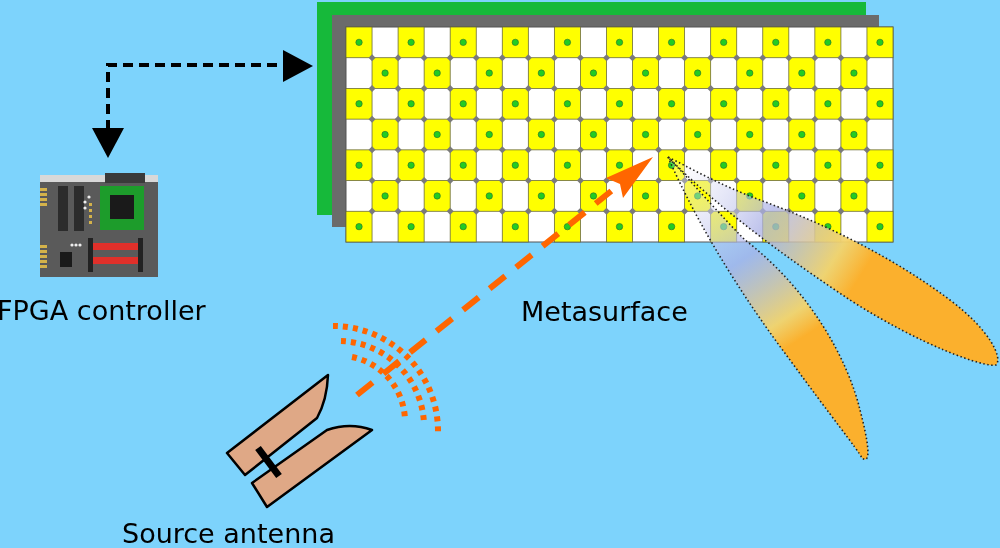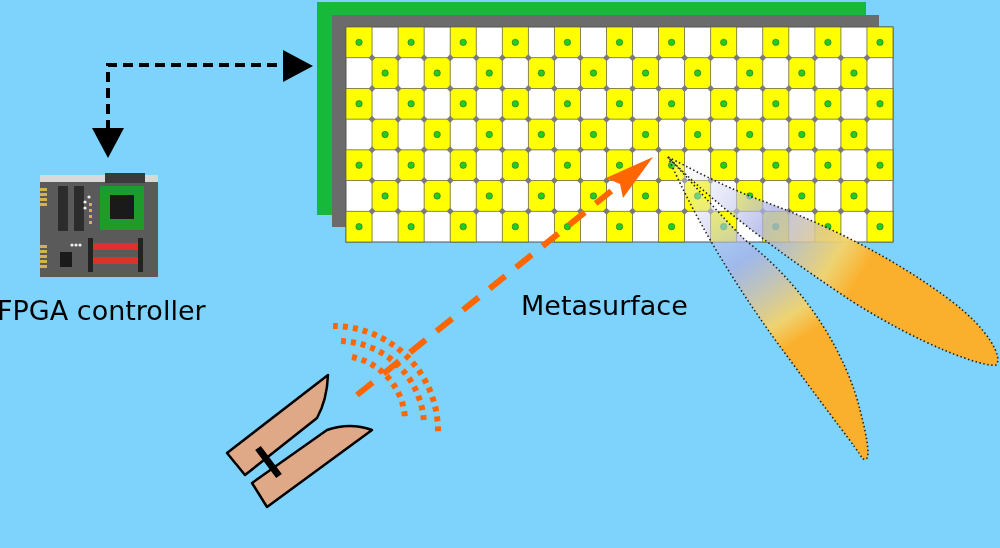--- a/index.html
+++ b/index.html
@@ -1,20 +1,20 @@
 <!DOCTYPE html>
 <html><head>
 <meta charset="utf-8">
 <style>
   html, body { margin: 0; padding: 0; background: #ffffff; }
   #stage { position: relative; width: 1000px; height: 548px; overflow: hidden; background: #7dd3fc; }
   #diagram { position: absolute; left: 0; top: 0; }
   .label { position: absolute; font-family: "DejaVu Sans", sans-serif; font-size: 27px; color: #000; white-space: nowrap; line-height: 1; }
   #lbl-fpga { left: -3px; top: 297px; }
-  #lbl-meta { left: 521px; top: 292px; }
+  #lbl-meta { left: 521px; top: 298px; }
   #lbl-src { left: 122px; top: 520px; }
 </style>
 </head>
 <body>
 
 <div id="stage">
   <svg id="diagram" width="1000" height="548" viewBox="0 0 1000 548" xmlns="http://www.w3.org/2000/svg">
     <defs>
       <linearGradient id="beamGrad1" x1="668" y1="157" x2="865" y2="461" gradientUnits="userSpaceOnUse">
         <stop offset="0" stop-color="#ffffff" stop-opacity="0.2"></stop>
@@ -368,13 +368,14 @@
 
     <g stroke="#000" stroke-width="2.5" stroke-linejoin="round">
       <path d="M227,453 L245,475 L317,418 Q327,400 328,375 Z" fill="#dfa886"></path>
       <path d="M252,483 L267,507 L372,430 Q350,422 327,430 Z" fill="#dfa886"></path>
       <line x1="258" y1="448" x2="279" y2="476" stroke-width="7"></line>
     </g>
   </svg>
 
   <div class="label" id="lbl-fpga">FPGA controller</div>
   <div class="label" id="lbl-meta">Metasurface</div>
+  <div class="label" id="lbl-src">Source antenna</div>
 </div>
 
 </body></html>

